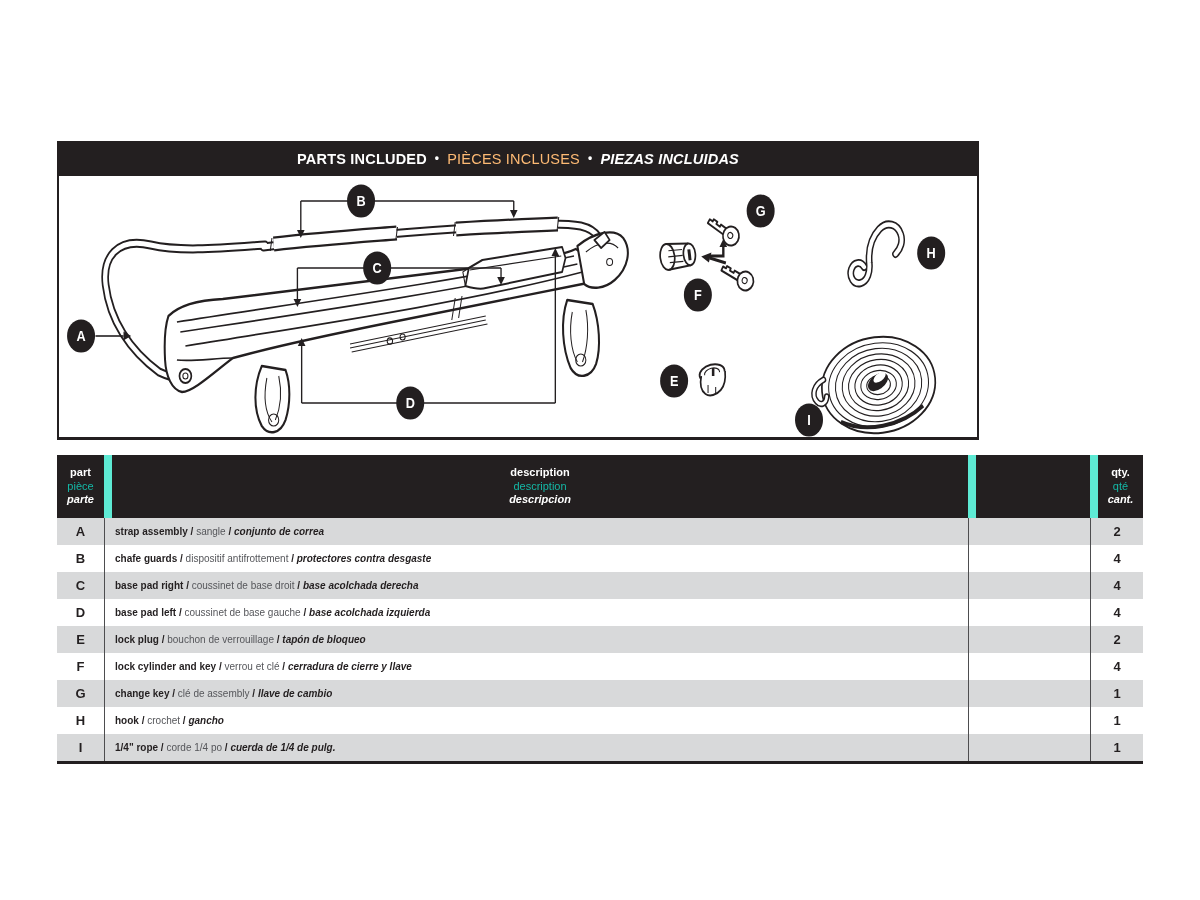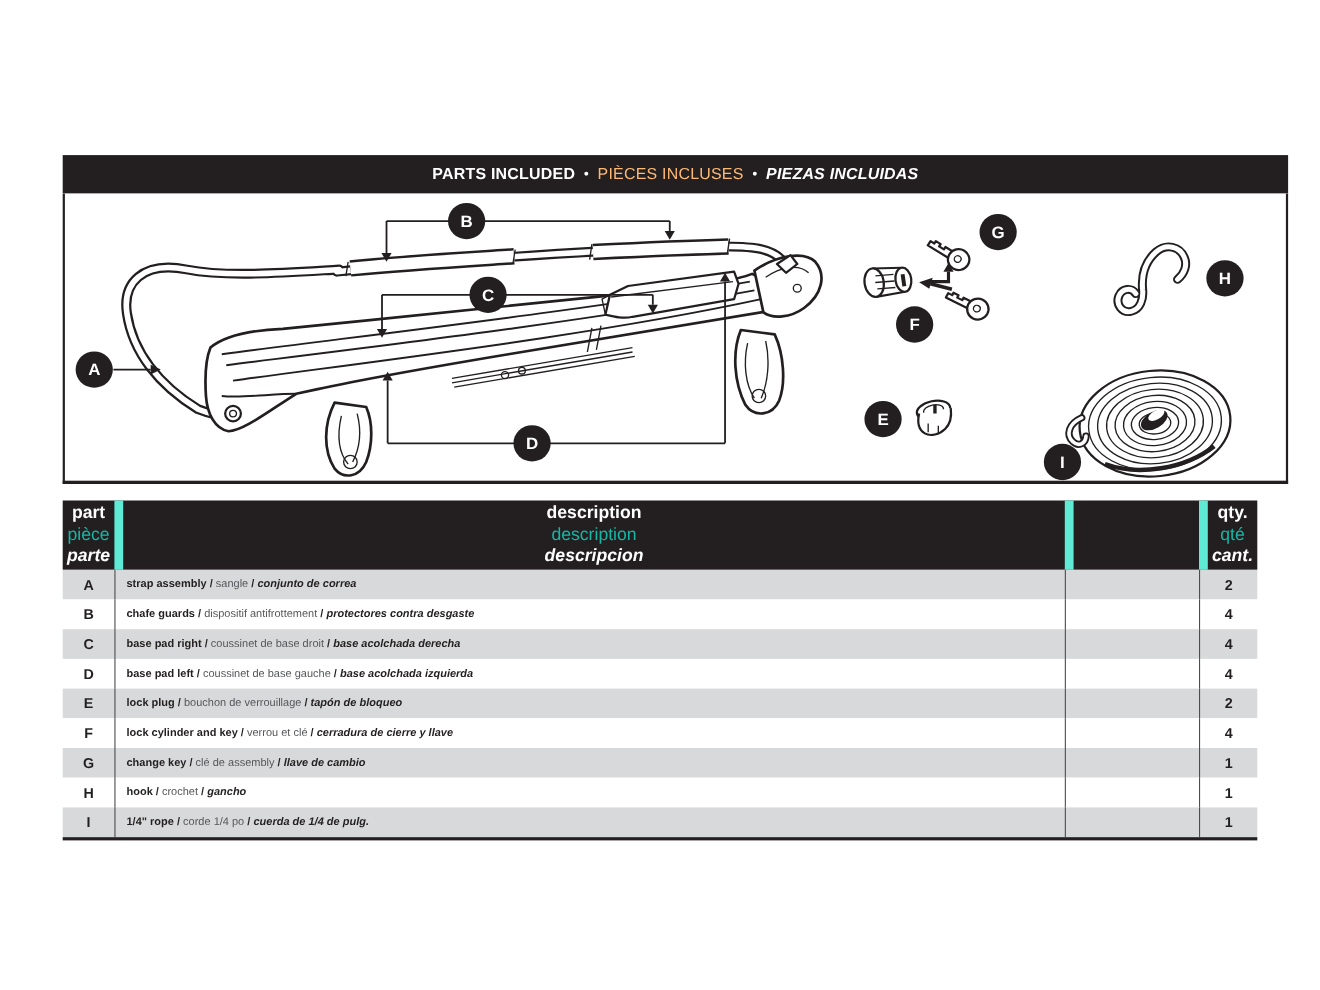--- a/index.html
+++ b/index.html
@@ -1,21 +1,21 @@
 <!DOCTYPE html>
 <html><head>
 <meta charset="utf-8">
 <style>
   html,body{margin:0;padding:0;}
   body{
     width:1200px;height:900px;background:#ffffff;
     font-family:"Liberation Sans", sans-serif;color:#231f20;
     position:relative;overflow:hidden;
   }
-  .panel{position:absolute;left:57px;top:141px;width:1114px;}
+  .panel{position:absolute;left:57px;top:141px;width:922px;}
   .panel-title{
     height:35px;background:#231f20;color:#fff;
     display:flex;align-items:center;justify-content:center;gap:8px;
     font-size:14.5px;letter-spacing:.2px;white-space:nowrap;
   }
   .t-en{font-weight:bold;}
   .t-fr{font-weight:normal;color:#fdba74;}
   .t-es{font-weight:bold;font-style:italic;}
   .bullet{font-weight:bold;font-size:12px;position:relative;top:-1px;}
   .diagram{
@@ -41,21 +41,21 @@
   .badge-t{fill:#ffffff;font-weight:bold;font-size:15px;text-anchor:middle;}
 
   
   .parts-table{position:absolute;left:57px;top:455px;width:1086px;border-bottom:3px solid #231f20;}
   .thead{
     display:grid;grid-template-columns:47px 864px 122px 53px;
     background:#231f20;color:#fff;height:63px;
   }
   .thead .hcell{
     display:flex;flex-direction:column;align-items:center;justify-content:center;
-    font-size:16px;line-height:1.22;
+    font-size:11px;line-height:1.22;
   }
   .thead .hcell + .hcell{border-left:8px solid #5eead4;}
   .h-en{font-weight:bold;}
   .h-fr{font-weight:normal;color:#14b8a6;}
   .h-es{font-weight:bold;font-style:italic;}
   .row{
     display:grid;grid-template-columns:47px 864px 122px 53px;
     height:27px;align-items:stretch;background:#fff;
   }
   .row.odd{background:#d8d9da;}

